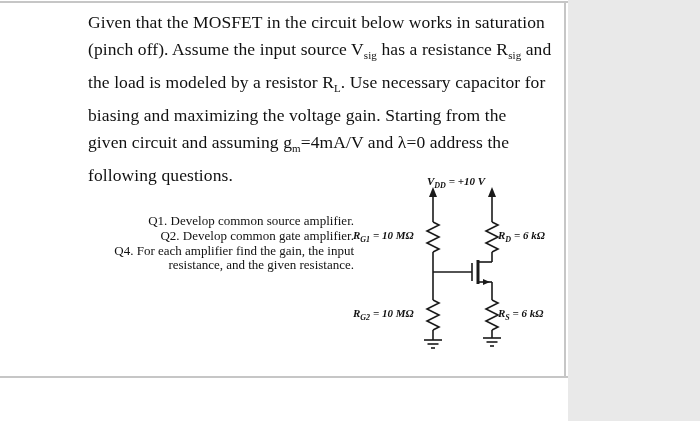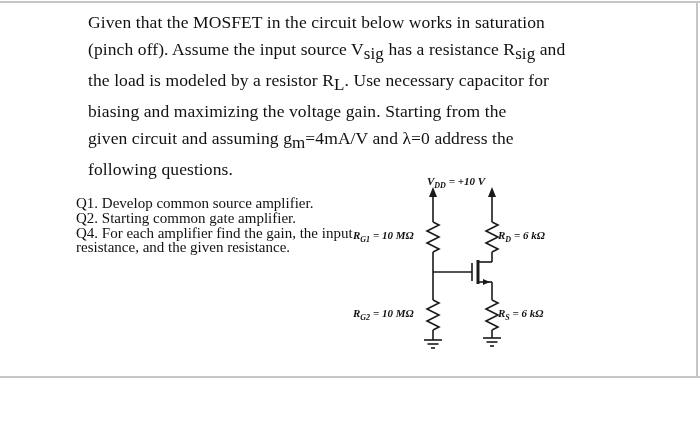--- a/index.html
+++ b/index.html
@@ -1,18 +1,18 @@
 <!DOCTYPE html>
 <html><head>
 <meta charset="utf-8">
 <style>
   html, body { margin: 0; padding: 0; background: #e9e9e9; }
   .page {
     position: relative;
-    width: 700px;
+    width: 568px;
     height: 421px;
     background: #ffffff;
     font-family: "Liberation Serif", "DejaVu Serif", serif;
     color: #111;
     overflow: hidden;
   }
   .border-top {
     position: absolute; top: 1px; left: 0;
     width: 700px; height: 2px; background: #c6c6c6;
   }
@@ -26,29 +26,30 @@
   }
   .intro {
     position: absolute;
     left: 88px; top: 9px;
     width: 600px;
     font-size: 17.5px;
     line-height: 27px;
     letter-spacing: 0.1px;
   }
   .intro .sub {
-    font-size: 17px;
+    font-size: 11px;
     vertical-align: -4px;
   }
   .questions {
     position: absolute;
-    left: 76px; top: 196px;
+    left: 76px; top: 214px;
     width: 278px;
-    font-size: 15px;
+    font-size: 13px;
     line-height: 14.8px;
+    text-align: right;
   }
   .q-item { white-space: pre-line; }
   .circuit {
     position: absolute;
     left: 345px; top: 168px;
   }
   .circuit text {
     font-family: "Liberation Serif", "DejaVu Serif", serif;
     font-size: 11px;
     font-style: italic;
@@ -64,21 +65,21 @@
 
 <div class="page">
   <div class="border-top"></div>
   <div class="border-right"></div>
   <div class="rule-bottom"></div>
 
   <div class="intro"><span>Given that the MOSFET in the circuit below works in saturation</span><br><span>(pinch off). Assume the input source V</span><span class="sub">sig</span><span> has a resistance R</span><span class="sub">sig</span><span> and</span><br><span>the load is modeled by a resistor R</span><span class="sub">L</span><span>. Use necessary capacitor for</span><br><span>biasing and maximizing the voltage gain. Starting from the</span><br><span>given circuit and assuming g</span><span class="sub">m</span><span>=4mA/V and λ=0 address the</span><br><span>following questions.</span></div>
 
   <div class="questions">
       <div class="q-item">Q1. Develop common source amplifier.</div>
-      <div class="q-item">Q2. Starting common gate amplifier.</div>
+      <div class="q-item">Q2. Develop common gate amplifier.</div>
       <div class="q-item">Q4. For each amplifier find the gain, the input
 resistance, and the given resistance.</div>
     </div>
 
   <svg class="circuit" width="215" height="200" viewBox="0 0 215 200">
 
     <text x="82" y="17"><tspan>V</tspan><tspan font-size="8" dy="3">DD</tspan><tspan dy="-3"> = +10 V</tspan></text>
 
     <g>
       <line class="wire" x1="88" y1="27" x2="88" y2="54"></line>

